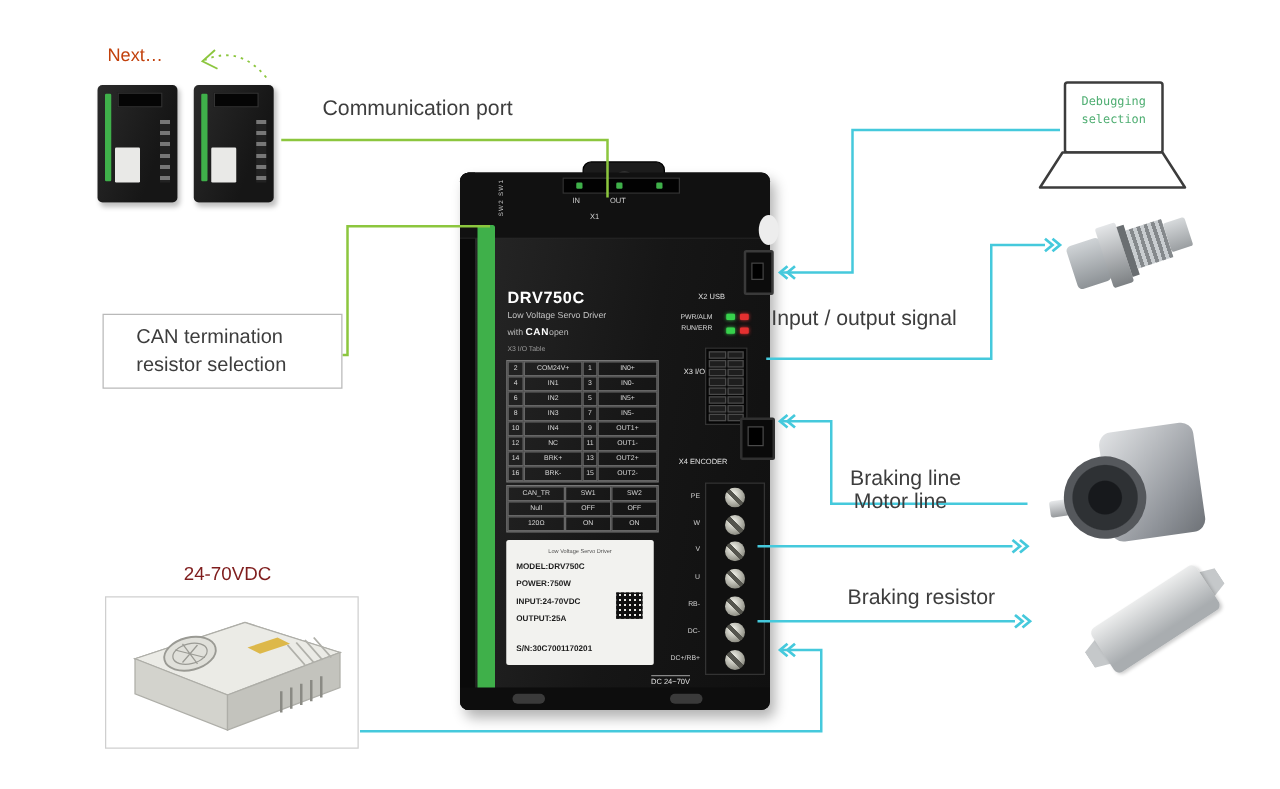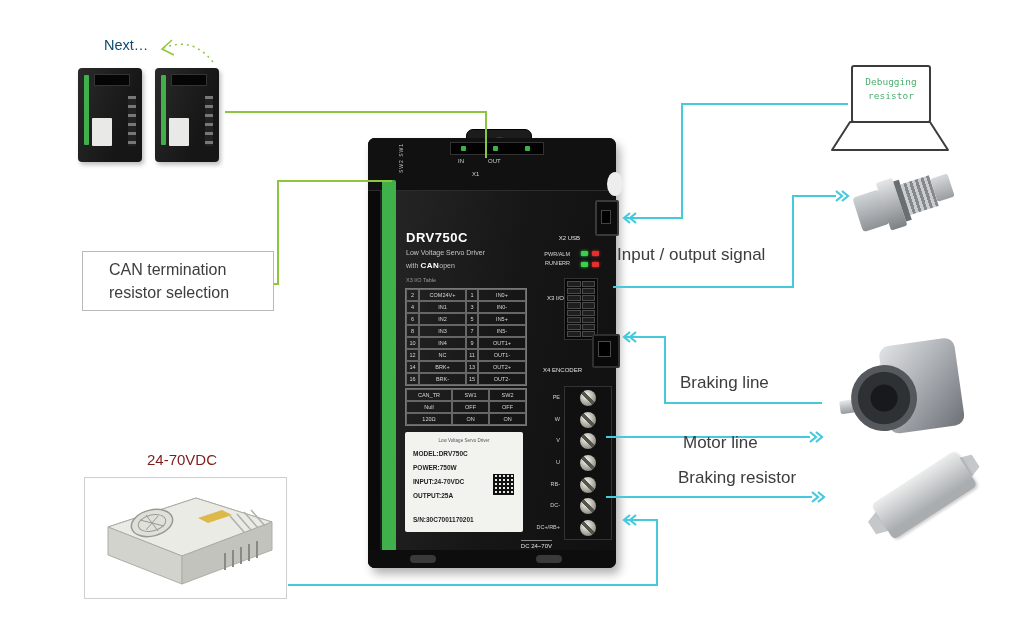--- a/index.html
+++ b/index.html
@@ -4,21 +4,21 @@
 <style>
   html,body{margin:0;padding:0;background:#ffffff;}
   #canvas{position:relative;width:1024px;height:631px;background:#ffffff;overflow:hidden;
           font-family:"Liberation Sans","DejaVu Sans",sans-serif;color:#3e3e3e;}
   
   .ann{position:absolute;font-size:17px;color:#3d3d3d;z-index:6;white-space:nowrap;}
   .can-box{position:absolute;left:82px;top:251px;width:138px;padding:6px 26px;
            border:1.5px solid #b9b9b9;background:#fff;font-size:16px;line-height:1.45;
            color:#3d3d3d;z-index:6;}
   .psu-voltage{position:absolute;left:147px;top:451px;font-size:15px;color:#7f1d1d;z-index:6;}
-  .next-label{position:absolute;left:104px;top:37px;font-size:14.5px;color:#0c4a6e;z-index:6;}
+  .next-label{position:absolute;left:86px;top:37px;font-size:14.5px;color:#c2410c;z-index:6;}
   .debug-text{position:absolute;left:857px;top:75px;width:68px;text-align:center;
               font-family:"DejaVu Sans Mono",monospace;font-size:9.5px;line-height:1.45;
               color:#4fae72;z-index:6;}
   
   #wires{position:absolute;left:0;top:0;z-index:5;pointer-events:none;}
   
   .mini-driver{position:absolute;width:64px;height:94px;background:linear-gradient(110deg,#2a2a2a,#161616 70%);
                border-radius:4px;z-index:2;box-shadow:2px 3px 4px rgba(0,0,0,.25);}
   .mini-driver .stripe{position:absolute;left:6px;top:7px;width:5px;height:70px;background:#3fb04a;border-radius:1px;}
   .mini-driver .mlabel{position:absolute;left:14px;top:50px;width:20px;height:28px;background:#e9e9e7;border-radius:1px;}
@@ -193,25 +193,26 @@
     <div class="mlabel"></div>
     <div class="mconn"></div>
   </div>
   <div class="mini-driver" style="left:155px;top:68px;">
     <div class="stripe"></div>
     <div class="mtop"></div>
     <div class="mlabel"></div>
     <div class="mconn"></div>
   </div>
 
+  <div class="ann" style="left:258px;top:77px;">Communication port</div>
   <div class="can-box">CAN termination resistor selection</div>
-  <div class="debug-text">Debugging resistor</div>
+  <div class="debug-text">Debugging selection</div>
   <div class="ann" style="left:617px;top:245px;">Input / output signal</div>
   <div class="ann" style="left:680px;top:373px;">Braking line</div>
-  <div class="ann" style="left:683px;top:433px;">Motor line</div>
+  <div class="ann" style="left:683px;top:391px;">Motor line</div>
   <div class="ann" style="left:678px;top:468px;">Braking resistor</div>
   <div class="psu-voltage">24-70VDC</div>
 
   <div class="driver">
     <div class="heatsink"></div>
     <div class="bracket">
         <div class="screw-hole"></div>
       </div>
     <div class="top-strip">
       <div class="sw-block">SW2 SW1</div>

